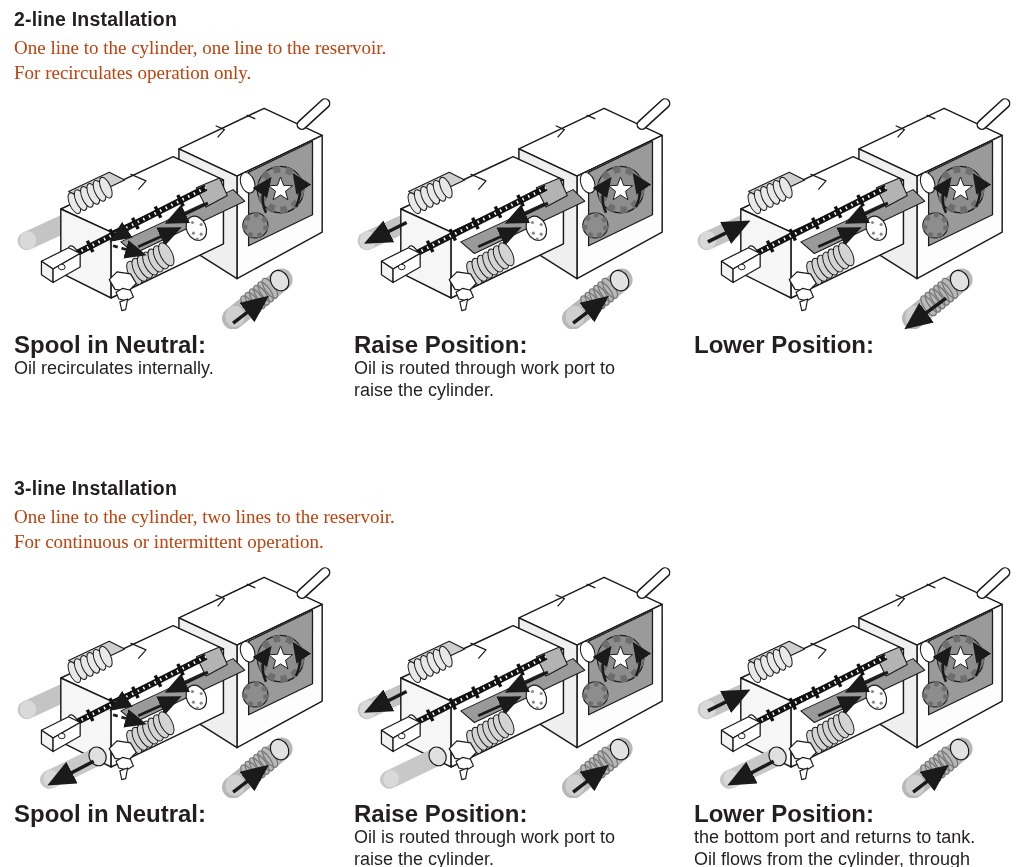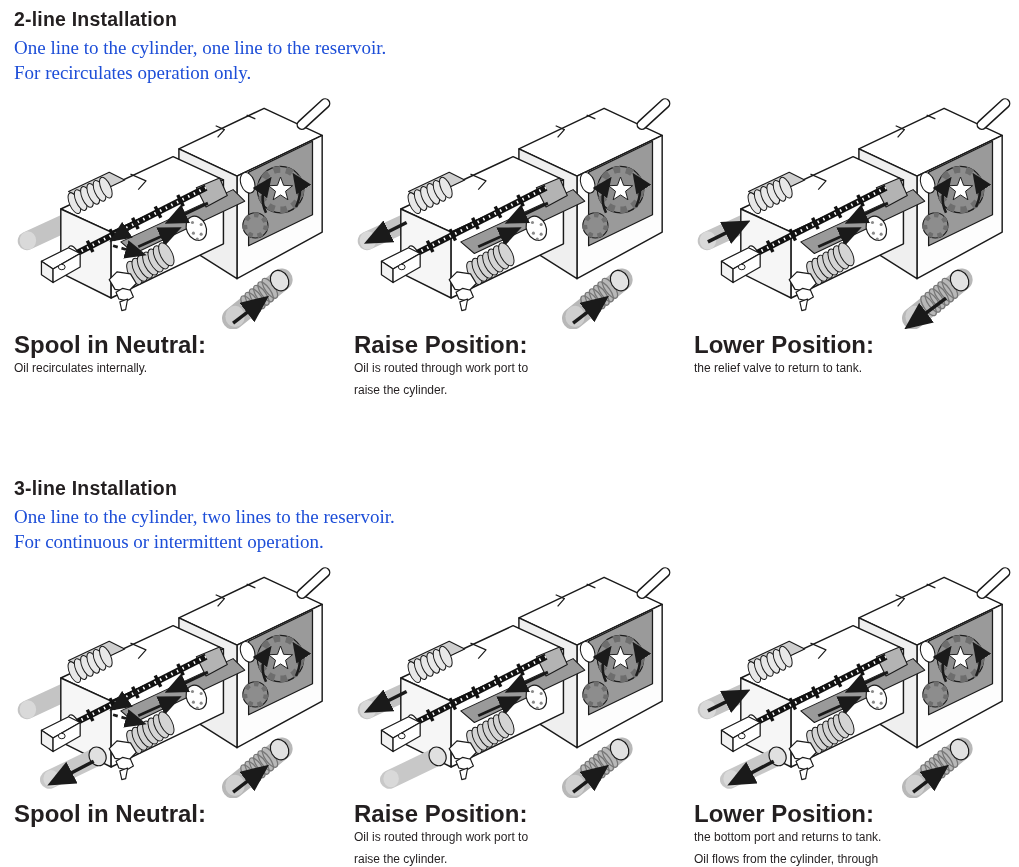--- a/index.html
+++ b/index.html
@@ -7,31 +7,31 @@
     width:1019px;height:867px;overflow:hidden;
     font-family:"Liberation Sans",sans-serif;color:#231f20;
     position:relative;
   }
   .page{padding:8px 0 0 14px;}
   .sec-heading{
     font-size:19.5px;font-weight:bold;margin:0 0 4px 0;letter-spacing:.2px;
   }
   .sec-desc{
     font-family:"Liberation Serif","DejaVu Serif",serif;
-    font-size:19px;line-height:25px;color:#1d4ed8;
+    font-size:19px;line-height:25px;color:#c2410c;
   }
   .fig-grid{
     display:grid;grid-template-columns:340px 340px 325px;
     margin-top:2px;
   }
   figure.fig{margin:0;padding:0;}
   figure.fig svg{display:block;margin-left:2px;}
   figcaption{margin-top:4px;}
   .cap-title{font-size:24px;font-weight:bold;line-height:24px;}
-  .cap-line{font-size:12px;line-height:22px;}
+  .cap-line{font-size:18px;line-height:22px;}
   .sec2{margin-top:76px;}
   .defs-holder{position:absolute;width:0;height:0;overflow:hidden;}
 </style>
 </head>
 <body>
 
 <svg class="defs-holder" aria-hidden="true">
   <defs>
     <marker id="ah" markerWidth="8" markerHeight="7" refX="5.5" refY="3.5" orient="auto">
       <path d="M0,0 L8,3.5 L0,7 Z" fill="#1a1a1a"></path>
@@ -213,21 +213,20 @@
           <use href="#tank-port-g" style="display: none;"></use>
           <use href="#ov-left-out" style="display: none;"></use>
           <use href="#ov-left-in"></use>
           <use href="#ov-bottom-in" style="display: none;"></use>
           <use href="#ov-bottom-out"></use>
           <use href="#ov-tank-out" style="display: none;"></use>
           <use href="#ov-internal-dashed" style="display: none;"></use>
         </svg>
         <figcaption>
           <div class="cap-title">Lower Position:</div>
-          <div class="cap-line">the relief valve to return to tank.</div>
         </figcaption>
       </figure>
     </div>
   </section>
 
   <section class="sec2">
     <h2 class="sec-heading">3-line Installation</h2>
     <div class="sec-desc">One line to the cylinder, two lines to the reservoir.</div>
     <div class="sec-desc">For continuous or intermittent operation.</div>
 

